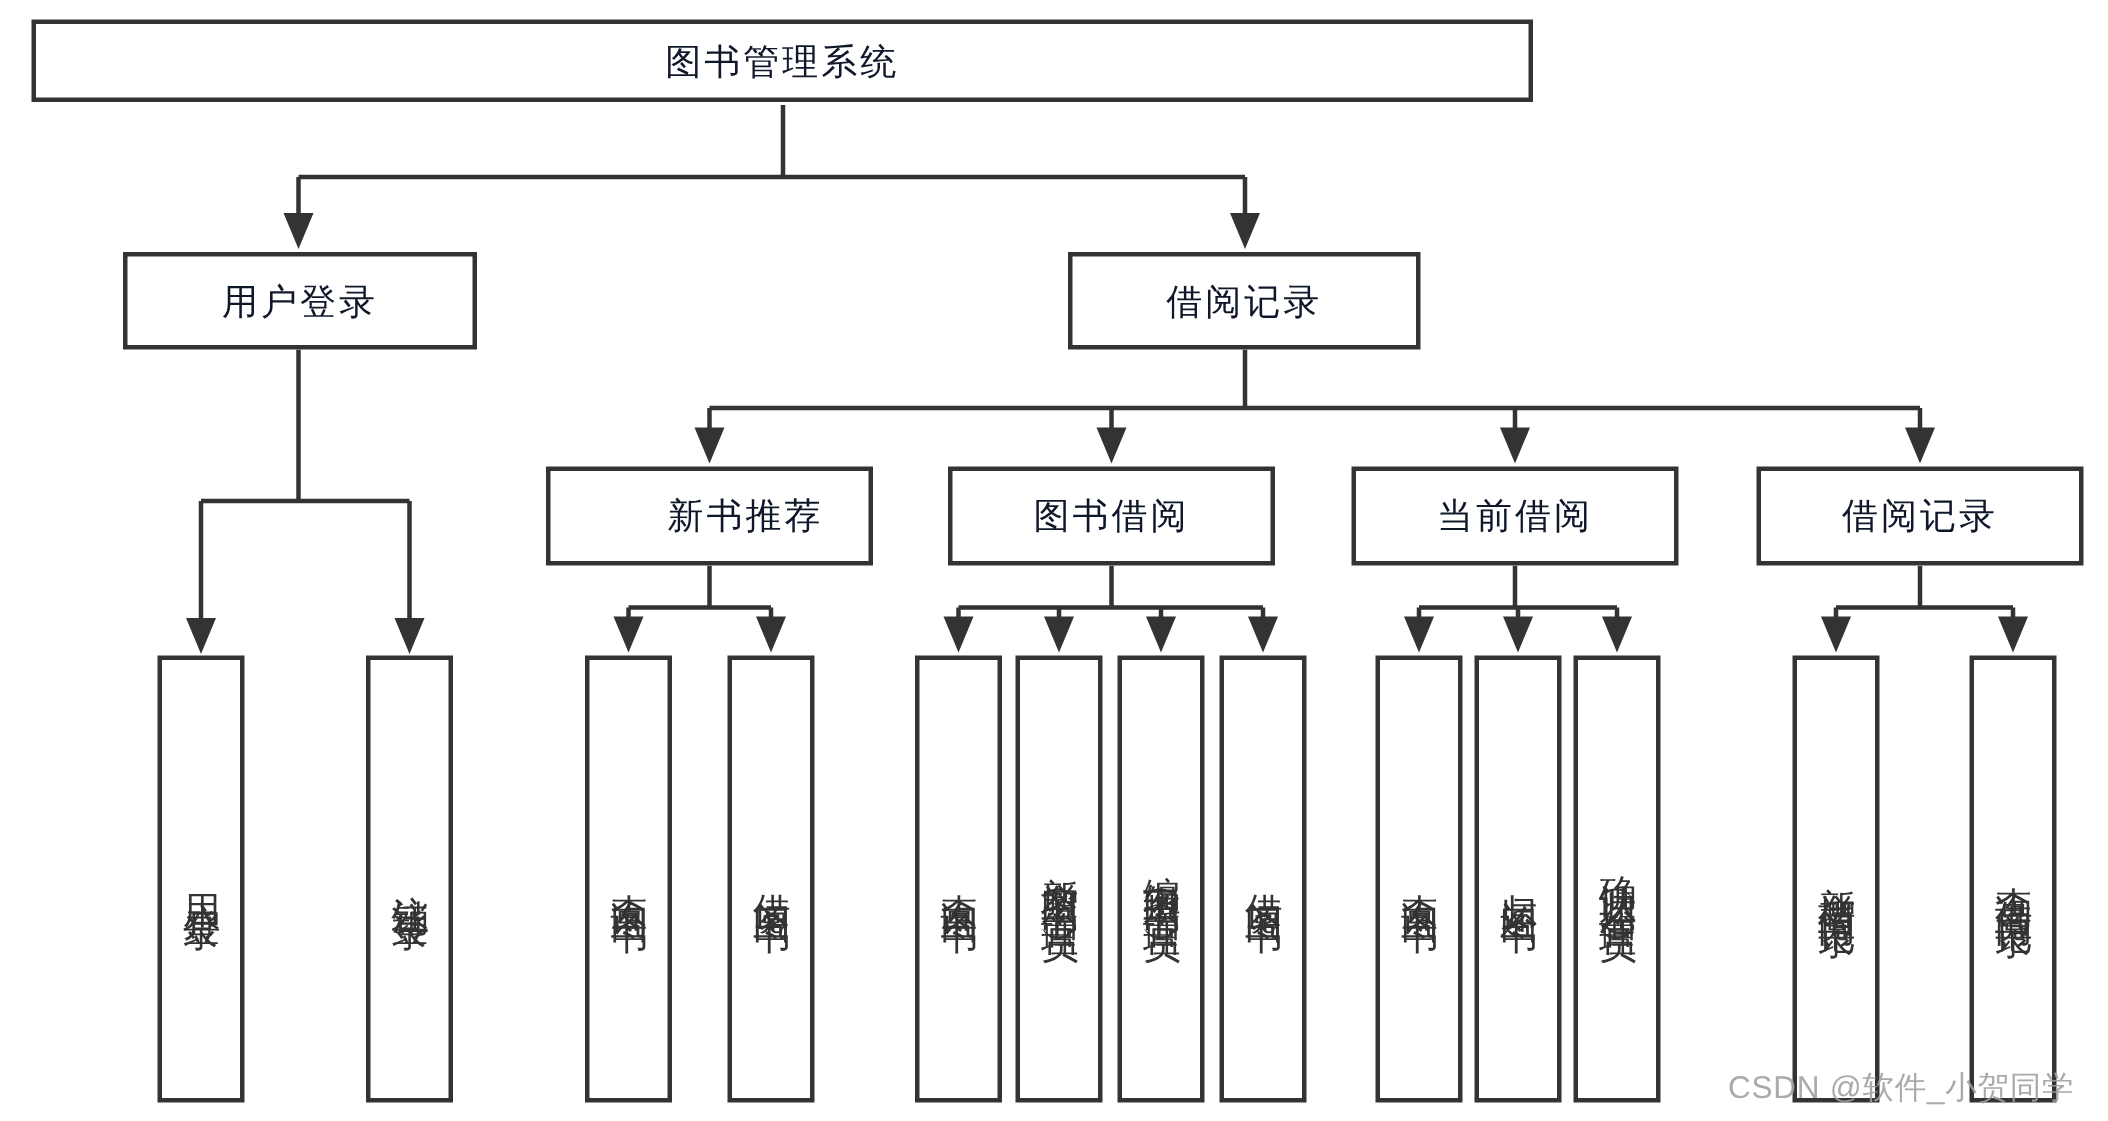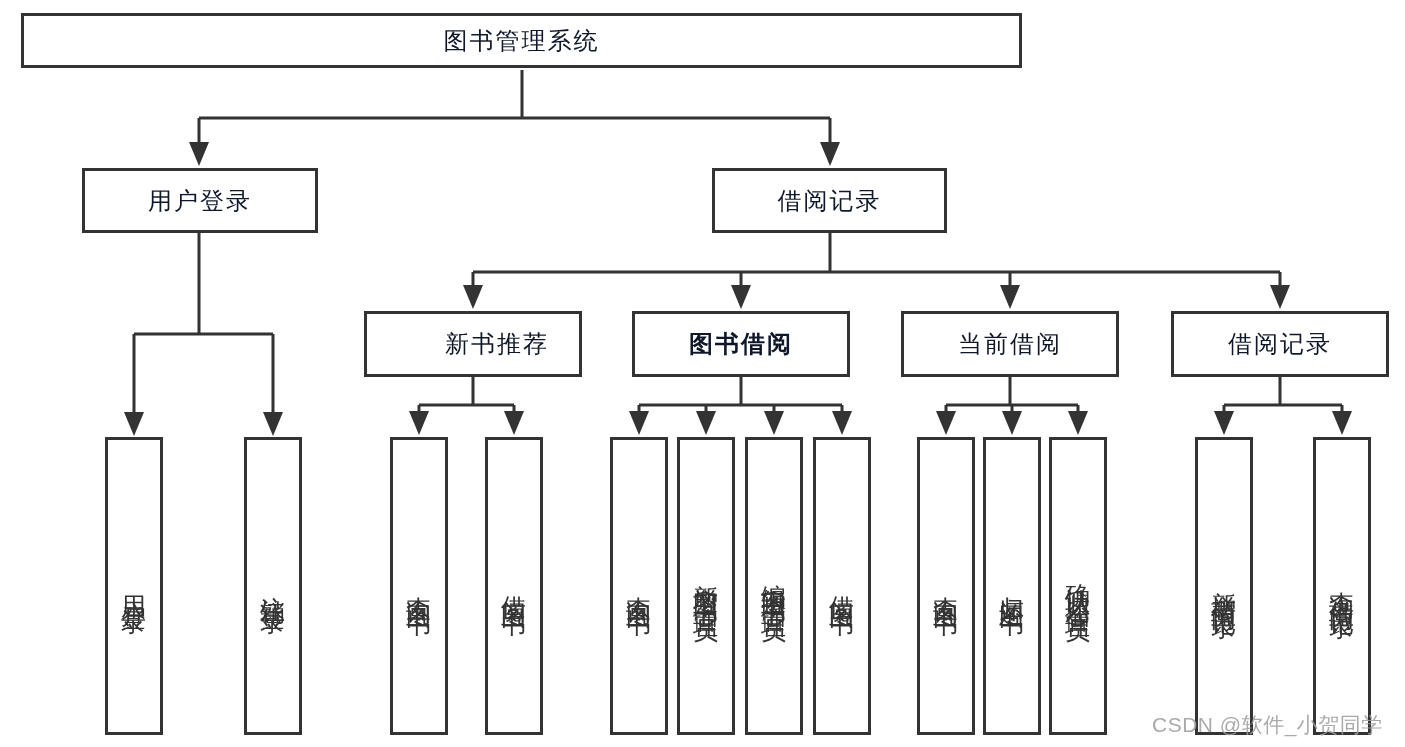--- a/index.html
+++ b/index.html
@@ -40,21 +40,21 @@
   }
   .node-h {
     font-size: 24px;
     letter-spacing: 2px;
     white-space: nowrap;
   }
   .node-root  { left: 21px;  top: 13px;  width: 1001px; height: 55px; }
   .node-user  { left: 82px;  top: 168px; width: 236px;  height: 65px; }
   .node-mgmt  { left: 712px; top: 168px; width: 235px;  height: 65px; }
   .node-g0    { left: 364px; top: 311px; width: 218px;  height: 66px; padding-left: 48px; }
-  .node-g1    { left: 632px; top: 311px; width: 218px;  height: 66px; font-weight: bold; }
+  .node-g1    { left: 632px; top: 311px; width: 218px;  height: 66px; }
   .node-g2    { left: 901px; top: 311px; width: 218px;  height: 66px; }
   .node-g3    { left: 1171px;top: 311px; width: 218px;  height: 66px; }
   .leaf {
     position: absolute;
     box-sizing: border-box;
     background: #ffffff;
     border: 3px solid #333333;
     z-index: 1;
     top: 437px;
     width: 58px;

